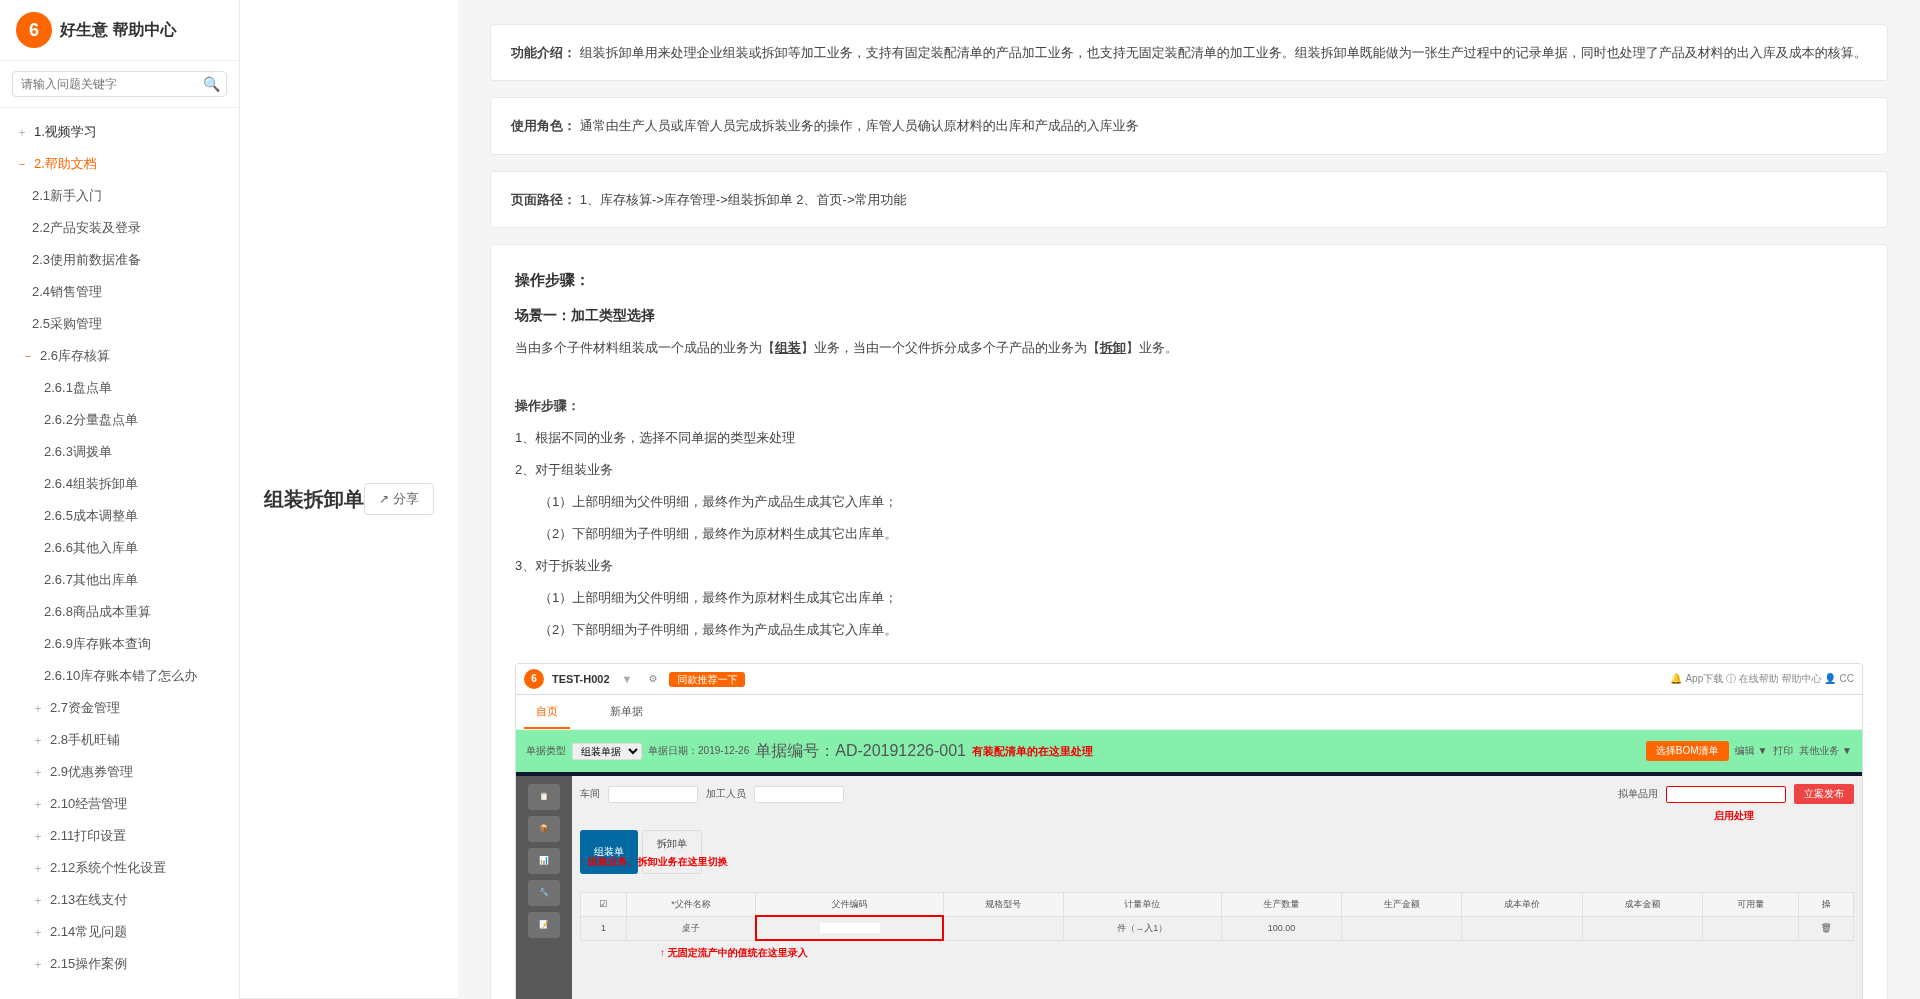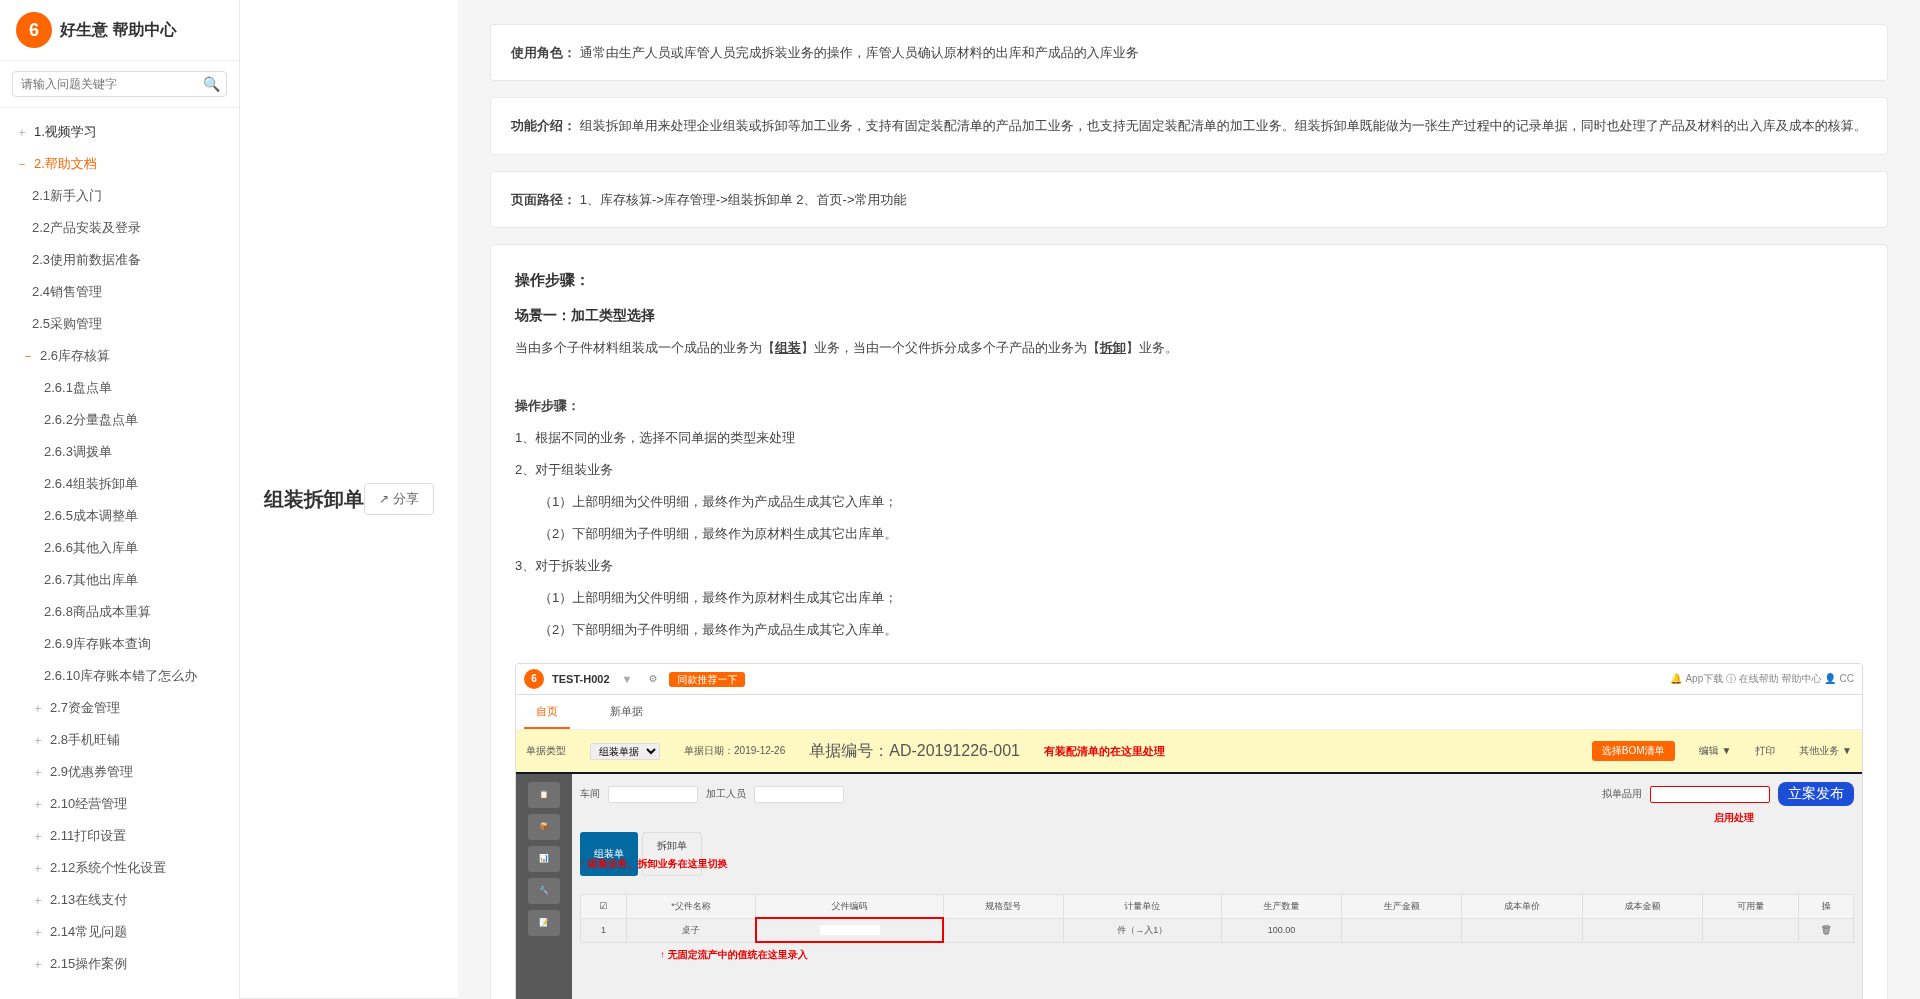--- a/index.html
+++ b/index.html
@@ -231,26 +231,26 @@
       border-radius: 50%;
       display: inline-flex;
       align-items: center;
       justify-content: center;
       color: #fff;
       font-size: 10px;
       font-weight: bold;
     }
 
     .mock-toolbar {
-      background: #fef9c3;
-      border-bottom: 2px solid #0f172a;
+      background: #86efac;
+      border-bottom: 4px solid #0f172a;
       display: flex;
       align-items: center;
       padding: 5px 10px;
-      gap: 24px;
+      gap: 6px;
     }
 
     .mock-left-panel {
       width: 56px;
       background: #595959;
       min-height: 220px;
       display: flex;
       flex-direction: column;
       align-items: center;
       padding-top: 8px;
@@ -434,27 +434,27 @@
     <h1 class="page-title">组装拆卸单</h1>
     <button class="share-btn">
       <span style="font-size:12px;">↗</span>
       <span>分享</span>
     </button>
   </div>
 
   <div class="content-area">
 
     <div class="info-block">
+      <span class="bold">功能介绍：</span>
+      <span>组装拆卸单用来处理企业组装或拆卸等加工业务，支持有固定装配清单的产品加工业务，也支持无固定装配清单的加工业务。组装拆卸单既能做为一张生产过程中的记录单据，同时也处理了产品及材料的出入库及成本的核算。</span>
+    </div>
+
+    <div class="info-block">
       <span class="bold">使用角色：</span>
       <span>通常由生产人员或库管人员完成拆装业务的操作，库管人员确认原材料的出库和产成品的入库业务</span>
-    </div>
-
-    <div class="info-block">
-      <span class="bold">功能介绍：</span>
-      <span>组装拆卸单用来处理企业组装或拆卸等加工业务，支持有固定装配清单的产品加工业务，也支持无固定装配清单的加工业务。组装拆卸单既能做为一张生产过程中的记录单据，同时也处理了产品及材料的出入库及成本的核算。</span>
     </div>
 
     <div class="info-block">
       <span class="bold">页面路径：</span>
       <span>1、库存核算-&gt;库存管理-&gt;组装拆卸单 2、首页-&gt;常用功能</span>
     </div>
 
     <div class="steps-content">
       <p class="op-steps-title">操作步骤：</p>
       <p class="scene-title">场景一：加工类型选择</p>
@@ -520,21 +520,21 @@
             <div class="mock-right-content">
 
               <div class="mock-form-row">
                 <span>车间</span>
                 <input class="mock-input" type="text" value="" style="">
                 <span>加工人员</span>
                 <input class="mock-input" type="text" value="" style="">
                 <span style="flex:1;"></span>
                 <span>拟单品用</span>
                 <input class="mock-input red-border" type="text" value="" style="width: 120px;">
-                <button style="background:#1d4ed8;color:#fff;border:none;border-radius:8px;padding:3px 10px;font-size:14px;">立案发布</button>
+                <button style="background:#ef4444;color:#fff;border:none;border-radius:2px;padding:3px 10px;font-size:10px;">立案发布</button>
               </div>
 
               <div style="display:flex;justify-content:flex-end;padding-right:100px;margin-top:-4px;margin-bottom:4px;">
                 <span style="color:#e00;font-size:10px;font-weight:bold;">启用处理</span>
               </div>
 
               <div style="position:relative;">
                 <div style="display:flex;gap:4px;margin-bottom:4px;">
                   <span style="background:#0369a1;color:#fff;border-radius:3px;padding:12px 14px;font-size:10px;cursor:pointer;">组装单</span>
                   <span style="border:1px solid #ddd;border-radius:3px;padding:3px 14px;font-size:10px;cursor:pointer;">拆卸单</span>

